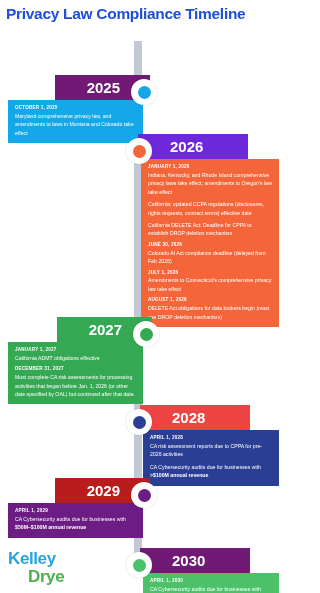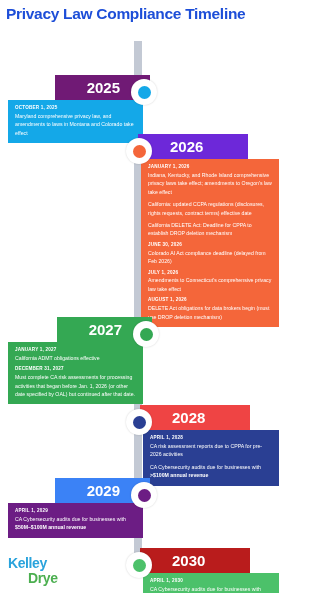--- a/index.html
+++ b/index.html
@@ -44,21 +44,21 @@
     position:absolute; z-index:2; color:#ffffff;
     padding:5px 7px 6px 7px;
   }
   .card .ev { margin-bottom:4px; }
   .card .ev:last-child { margin-bottom:0; }
   .dt { font-size:4.6px; font-weight:bold; letter-spacing:.2px; line-height:1.5; }
   .tx { font-size:5.2px; line-height:1.62; }
   .tx b { font-weight:bold; }
   
   .logo { position:absolute; left:8px; bottom:8px; line-height:1.02; }
-  .logo span { display:block; font-size:14px; font-weight:bold; letter-spacing:-0.4px; }
+  .logo span { display:block; font-size:17px; font-weight:bold; letter-spacing:-0.4px; }
   .logo .k { color:#29a3dc; }
   .logo .d { color:#4caf50; margin-left:20px; }
 </style>
 </head>
 <body>
 
 <div class="title">Privacy Law Compliance Timeline</div>
 
 <div class="timeline">
   <div class="spine"></div>
@@ -129,33 +129,33 @@
       </div>
       <div class="card" style="background: rgb(42, 63, 147); top: 407px; left: 143px; width: 136px;">
         <div class="ev">
           <div class="dt">APRIL 1, 2028</div>
           <div class="tx">CA risk assessment reports due to CPPA for pre-2026 activities</div>
         </div>
         <div class="ev">
           <div class="tx">CA Cybersecurity audits due for businesses with <b>&gt;$100M annual revenue</b></div>
         </div>
       </div>
-      <div class="yearbar left" style="background: #3b82f6; top: 455px; left: 55px; width: 95px;">
+      <div class="yearbar left" style="background: #b91c1c; top: 455px; left: 55px; width: 95px;">
         <span>2029</span>
       </div>
       <div class="marker" style="top: 459px; left: 131px;">
         <i style="background: rgb(108, 29, 132);"></i>
       </div>
       <div class="card" style="background: rgb(108, 29, 132); top: 480px; left: 8px; width: 135px;">
         <div class="ev">
           <div class="dt">APRIL 1, 2029</div>
           <div class="tx">CA Cybersecurity audits due for businesses with <b>$50M–$100M annual revenue</b></div>
         </div>
       </div>
-      <div class="yearbar right" style="background: #b91c1c; top: 525px; left: 140px; width: 110px;">
+      <div class="yearbar right" style="background: #701a75; top: 525px; left: 140px; width: 110px;">
         <span>2030</span>
       </div>
       <div class="marker" style="top: 529px; left: 126px;">
         <i style="background: rgb(76, 193, 106);"></i>
       </div>
       <div class="card" style="background: rgb(76, 193, 106); top: 550px; left: 143px; width: 136px;">
         <div class="ev">
           <div class="dt">APRIL 1, 2030</div>
           <div class="tx">CA Cybersecurity audits due for businesses with </div>
         </div>

